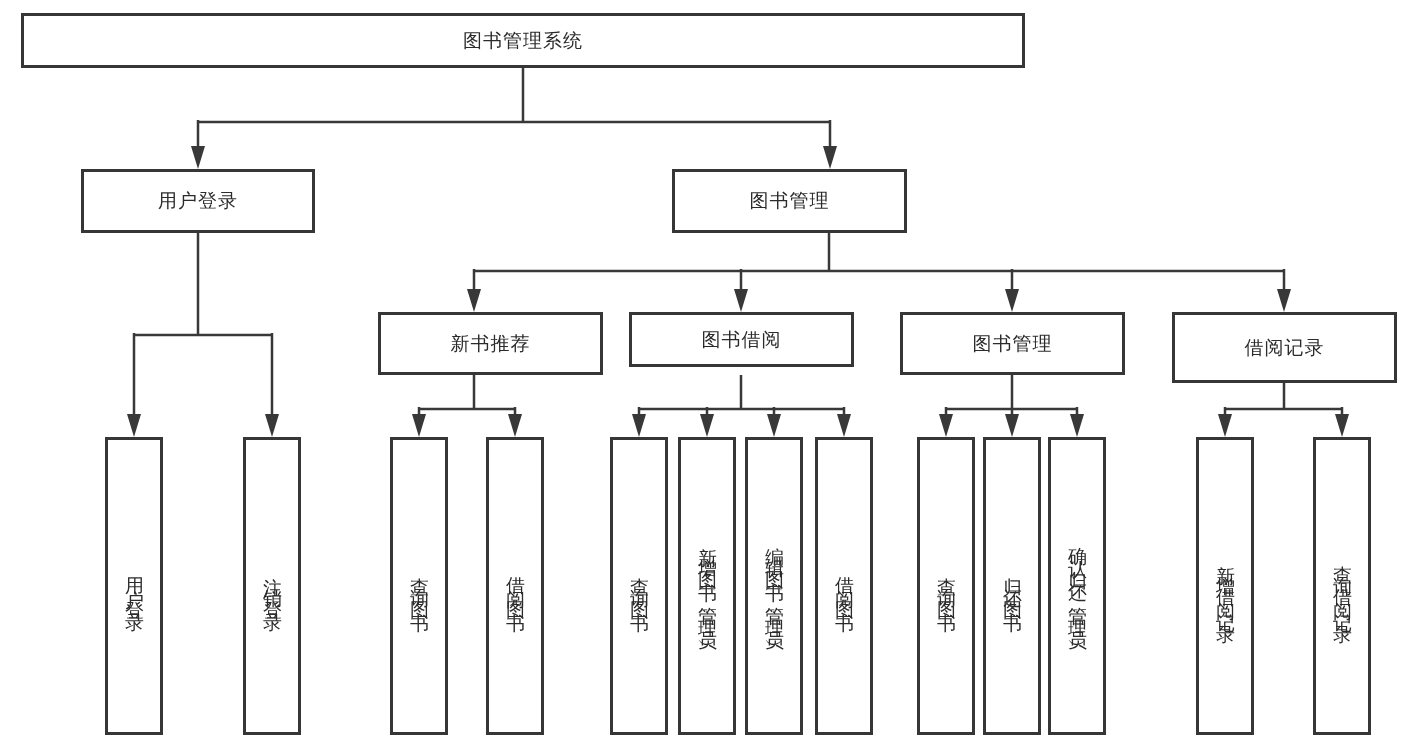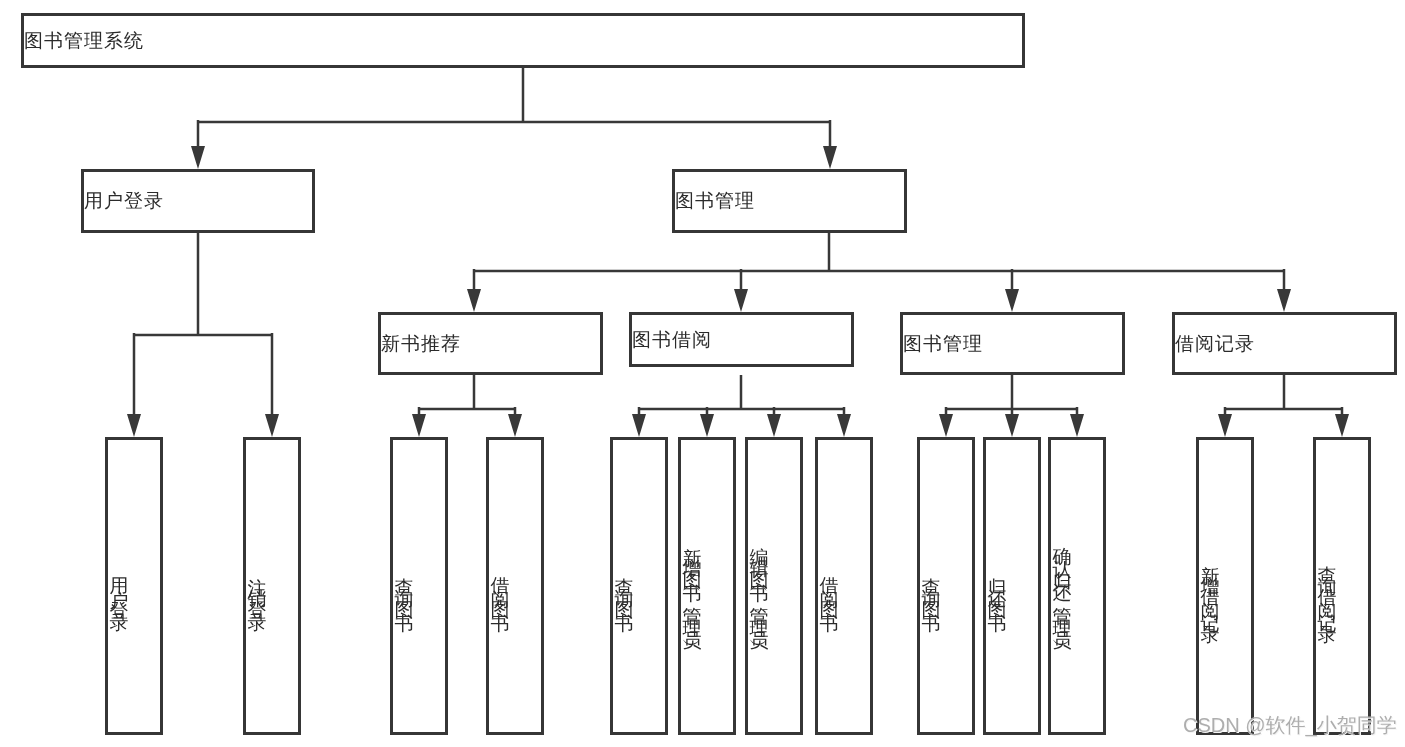--- a/index.html
+++ b/index.html
@@ -17,20 +17,21 @@
     width: 1405px; height: 747px;
     z-index: 1;
   }
   .box {
     position: absolute;
     background: #ffffff;
     border: 3px solid #363636;
     box-sizing: border-box;
     display: flex;
     align-items: center;
+    justify-content: center;
     color: #2b2b2b;
     z-index: 2;
   }
   .h-label {
     font-size: 19px;
     letter-spacing: 1px;
     white-space: nowrap;
   }
   .lvl1 { left: 21px;  top: 13px;  width: 1004px; height: 55px; }
   .lvl2, .lvl3 { }
@@ -92,21 +93,21 @@
 
   <div class="box lvl3" style="left:362px; top:312px; width:225px; height:63px;margin-left:16px;">
     <span class="h-label">新书推荐</span>
   </div>
   <div class="box lvl3" style="left:629px; top:312px; width:225px; height:55px;">
     <span class="h-label">图书借阅</span>
   </div>
   <div class="box lvl3" style="left:900px; top:312px; width:225px; height:63px;">
     <span class="h-label">图书管理</span>
   </div>
-  <div class="box lvl3" style="left:1172px; top:312px; width:225px; height:63px;">
+  <div class="box lvl3" style="left:1172px; top:312px; width:225px; height:71px;">
     <span class="h-label">借阅记录</span>
   </div>
 
   <div class="box leaf" style="left:105px;">
     <span class="v-label">用户登录</span>
   </div>
   <div class="box leaf" style="left:243px;">
     <span class="v-label">注销登录</span>
   </div>
 
@@ -140,15 +141,14 @@
     <span class="v-label">确认归还（管理员）</span>
   </div>
 
   <div class="box leaf" style="left:1196px;">
     <span class="v-label">新增借阅记录</span>
   </div>
   <div class="box leaf" style="left:1313px;">
     <span class="v-label">查询借阅记录</span>
   </div>
 
-  <div class="watermark">CSDN @软件_小贺同学</div>
 
 </div>
 
 </body></html>

